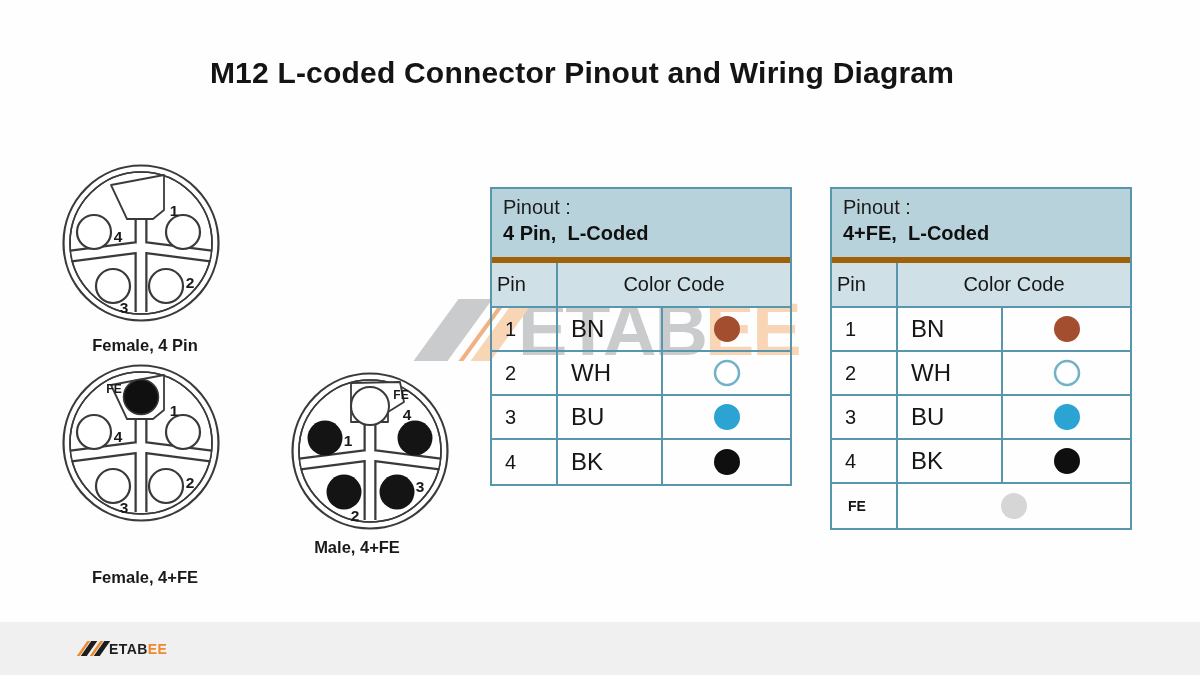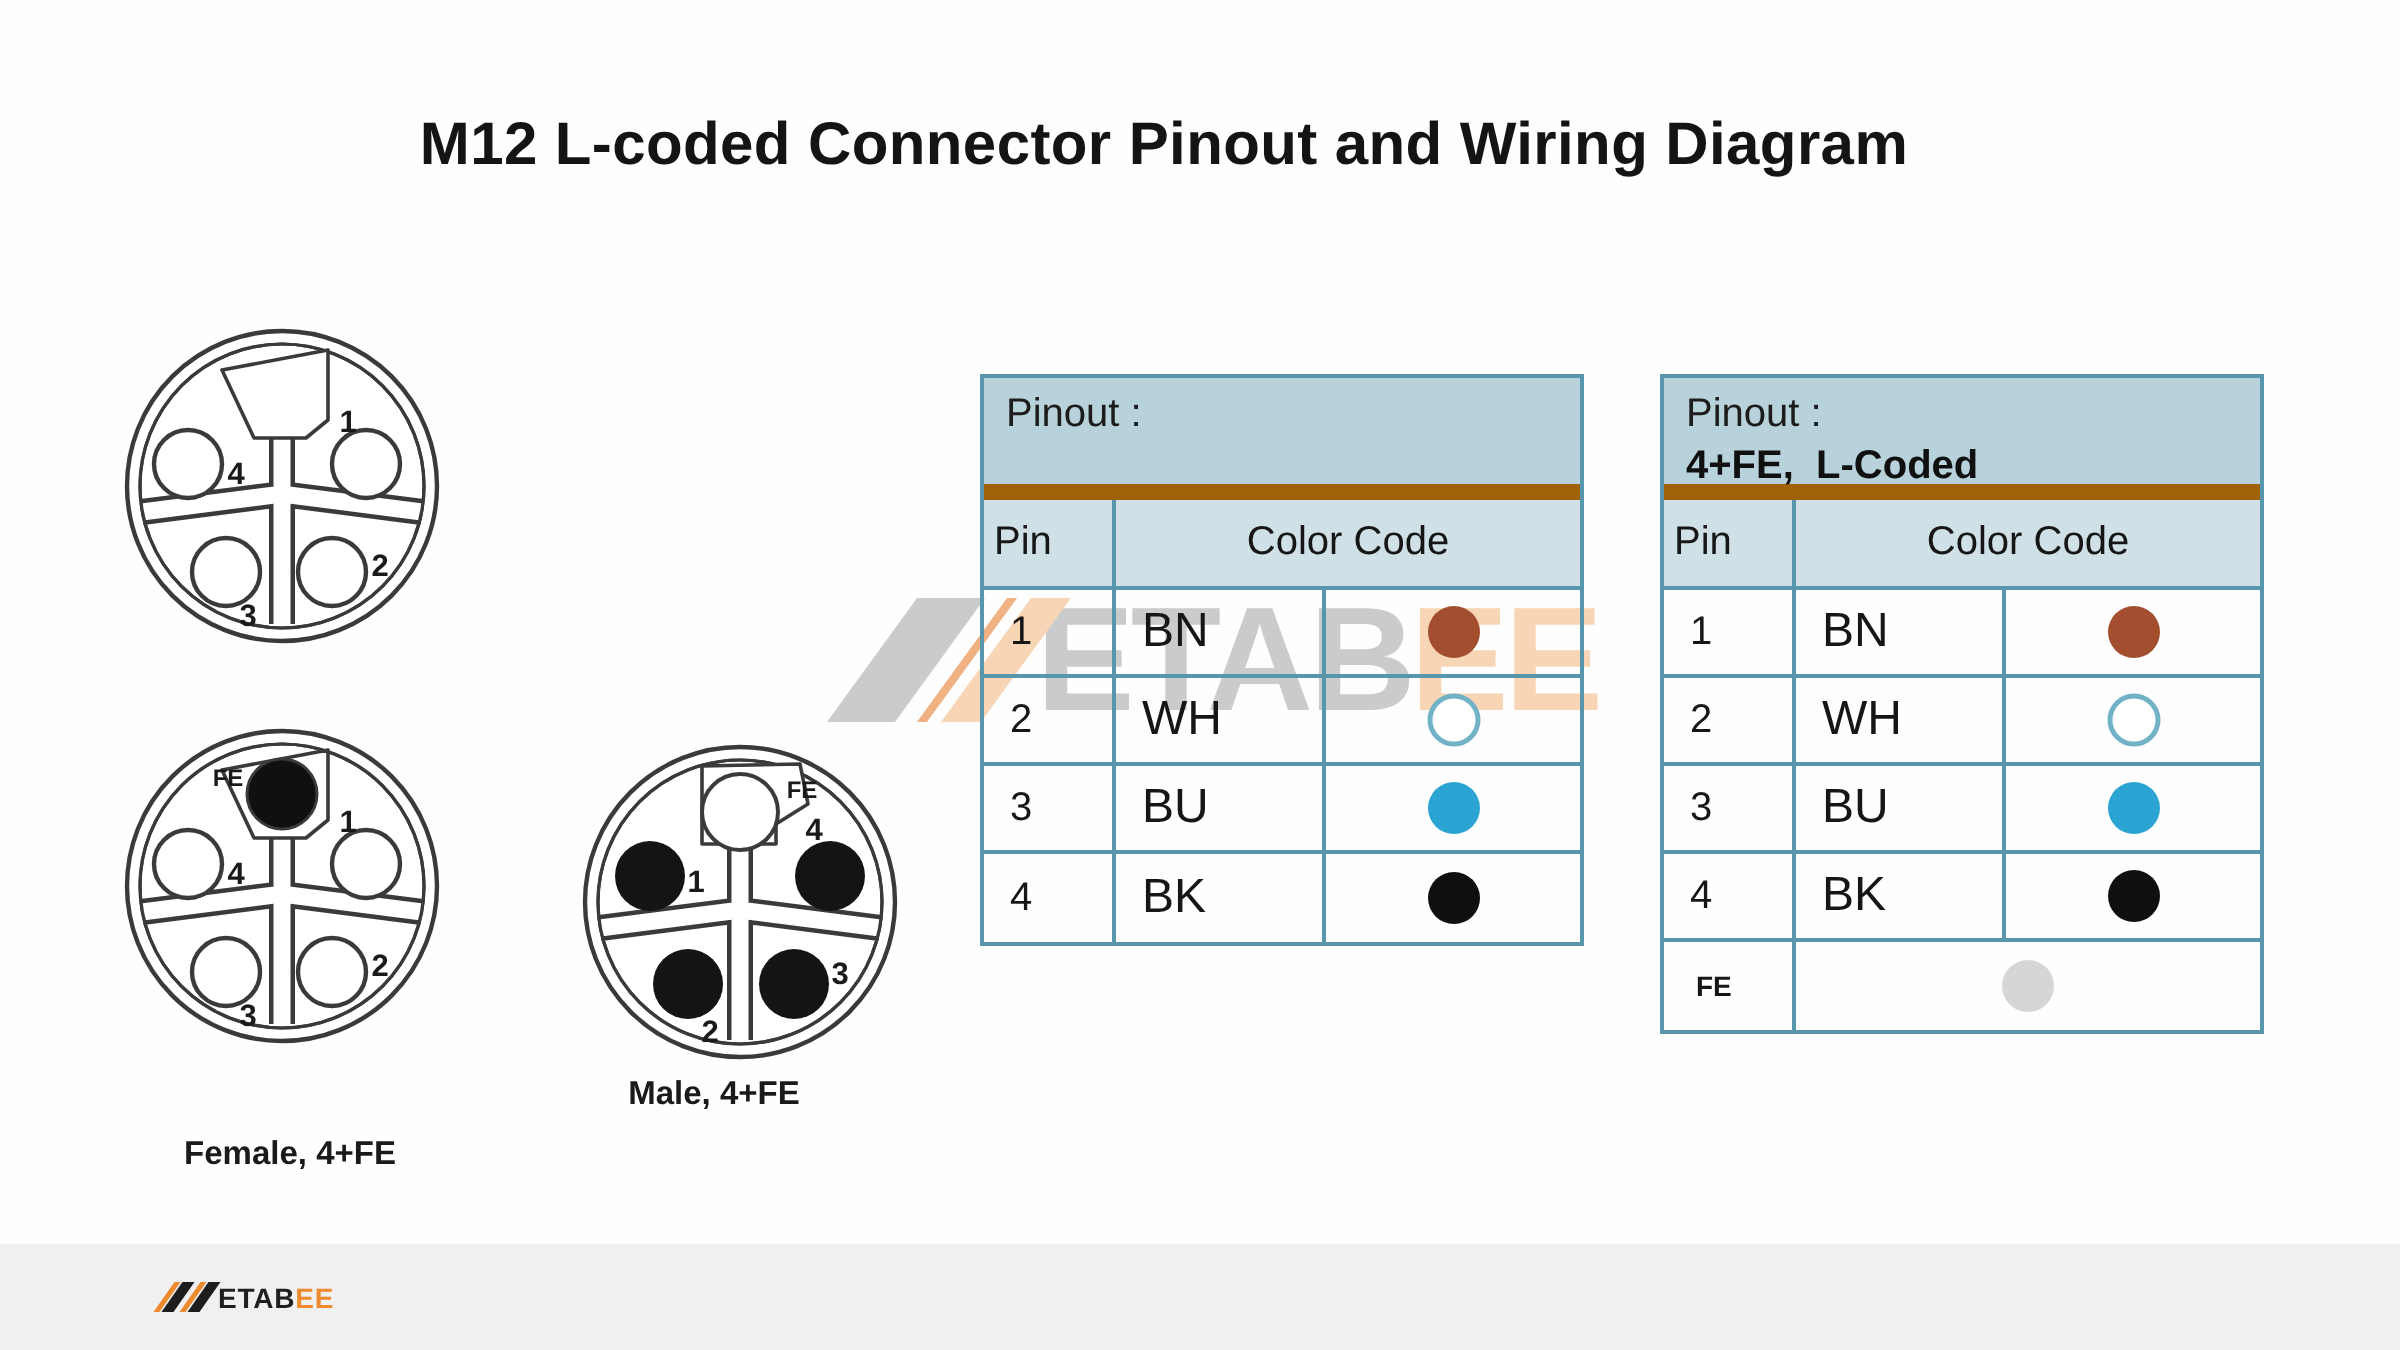--- a/index.html
+++ b/index.html
@@ -25,21 +25,21 @@
   .wm-p{width:20px;background:#F7D5B5;margin-right:5px;}
   .wm-gray,.wm-peach{font-size:74px;font-weight:bold;letter-spacing:-2px;line-height:62px;}
   .wm-gray{color:#C9CBCD;}
   .wm-peach{color:#F7D5B5;margin-left:-1px;}
 
   
   .ptable{position:absolute;width:302px;border:2px solid #5796AC;box-sizing:border-box;
           z-index:2;color:#161616;background:transparent;}
   .tbl-1{left:490px;top:187px;}
   .tbl-2{left:830px;top:187px;}
-  .pt-header{height:61px;background:#B7D2DA;border-bottom:8px solid #a16207;box-sizing:border-box;
+  .pt-header{height:74px;background:#B7D2DA;border-bottom:6px solid #a16207;box-sizing:border-box;
              padding:5px 12px 0 11px;}
   .pt-h1{font-size:20px;line-height:26px;color:#1c1c1c;white-space:pre;}
   .pt-h2{font-size:20px;line-height:26px;font-weight:bold;color:#101010;white-space:pre;}
   .pt-subheader{display:flex;height:45px;background:#CFE1E6;border-bottom:2px solid #5796AC;box-sizing:border-box;}
   .pt-subheader .sc1{width:66px;border-right:2px solid #5796AC;box-sizing:border-box;display:flex;
                      align-items:center;padding-left:5px;font-size:20px;}
   .pt-subheader .scc{flex:1;display:flex;align-items:center;justify-content:center;font-size:20px;}
   .pt-row{display:flex;height:44px;border-bottom:2px solid #5796AC;box-sizing:border-box;}
   .pt-row:last-child{border-bottom:none;}
   .pt-row .c1{width:66px;border-right:2px solid #5796AC;box-sizing:border-box;display:flex;
@@ -80,20 +80,21 @@
     <path d="M51,25 L104,15 L104,50 L93,59 L67,59 Z" fill="#ffffff" stroke="#3a3a3a" stroke-width="1.8" stroke-linejoin="round"></path>
     <circle cx="34" cy="72" r="17" fill="#ffffff" stroke="#3a3a3a" stroke-width="2.2"></circle>
     <circle cx="123" cy="72" r="17" fill="#ffffff" stroke="#3a3a3a" stroke-width="2.2"></circle>
     <circle cx="53" cy="126" r="17" fill="#ffffff" stroke="#3a3a3a" stroke-width="2.2"></circle>
     <circle cx="106" cy="126" r="17" fill="#ffffff" stroke="#3a3a3a" stroke-width="2.2"></circle>
     <text class="pin-num" x="58" y="78" text-anchor="middle" dominant-baseline="middle">4</text>
     <text class="pin-num" x="114" y="52" text-anchor="middle" dominant-baseline="middle">1</text>
     <text class="pin-num" x="130" y="124" text-anchor="middle" dominant-baseline="middle">2</text>
     <text class="pin-num" x="64" y="149" text-anchor="middle" dominant-baseline="middle">3</text>
   </svg>
+  <div class="conn-caption cap-a">Female, 4 Pin</div>
 
   <svg class="connector" style="left:60px;top:360px;" width="162" height="162" viewBox="0 0 162 162">
     <circle cx="81" cy="83" r="77.5" fill="#ffffff" stroke="#3a3a3a" stroke-width="2.2"></circle>
     <circle cx="81" cy="83" r="71" fill="#ffffff" stroke="#3a3a3a" stroke-width="1.6"></circle>
     <path d="M81,50 L81,152 M11,96 L81,87 L151,96" fill="none" stroke="#3a3a3a" stroke-width="13"></path>
     <path d="M81,50 L81,152 M11,96 L81,87 L151,96" fill="none" stroke="#ffffff" stroke-width="8.5"></path>
     <circle cx="81" cy="83" r="71" fill="none" stroke="#3a3a3a" stroke-width="1.6"></circle>
     <path d="M51,25 L104,15 L104,50 L93,59 L67,59 Z" fill="#ffffff" stroke="#3a3a3a" stroke-width="1.8" stroke-linejoin="round"></path>
     <circle cx="81" cy="37" r="17.5" fill="#101010" stroke="#3a3a3a" stroke-width="1.5"></circle>
     <circle cx="34" cy="72" r="17" fill="#ffffff" stroke="#3a3a3a" stroke-width="2.2"></circle>
@@ -132,20 +133,21 @@
     <span class="wm-bar wm-g"></span>
     <span class="wm-bar wm-o"></span>
     <span class="wm-bar wm-p"></span>
     <span class="wm-gray">ETAB</span>
     <span class="wm-peach">EE</span>
   </div>
 
   <div class="ptable tbl-1">
     <div class="pt-header">
       <div class="pt-h1">Pinout :</div>
+      <div class="pt-h2">4 Pin,  L-Coded</div>
     </div>
     <div class="pt-subheader">
       <div class="sc1">Pin</div>
       <div class="scc">Color Code</div>
     </div>
     <div class="pt-row">
       <div class="c1">1</div>
       <div class="c2">BN</div>
       <div class="c3">
           <svg width="28" height="28">

